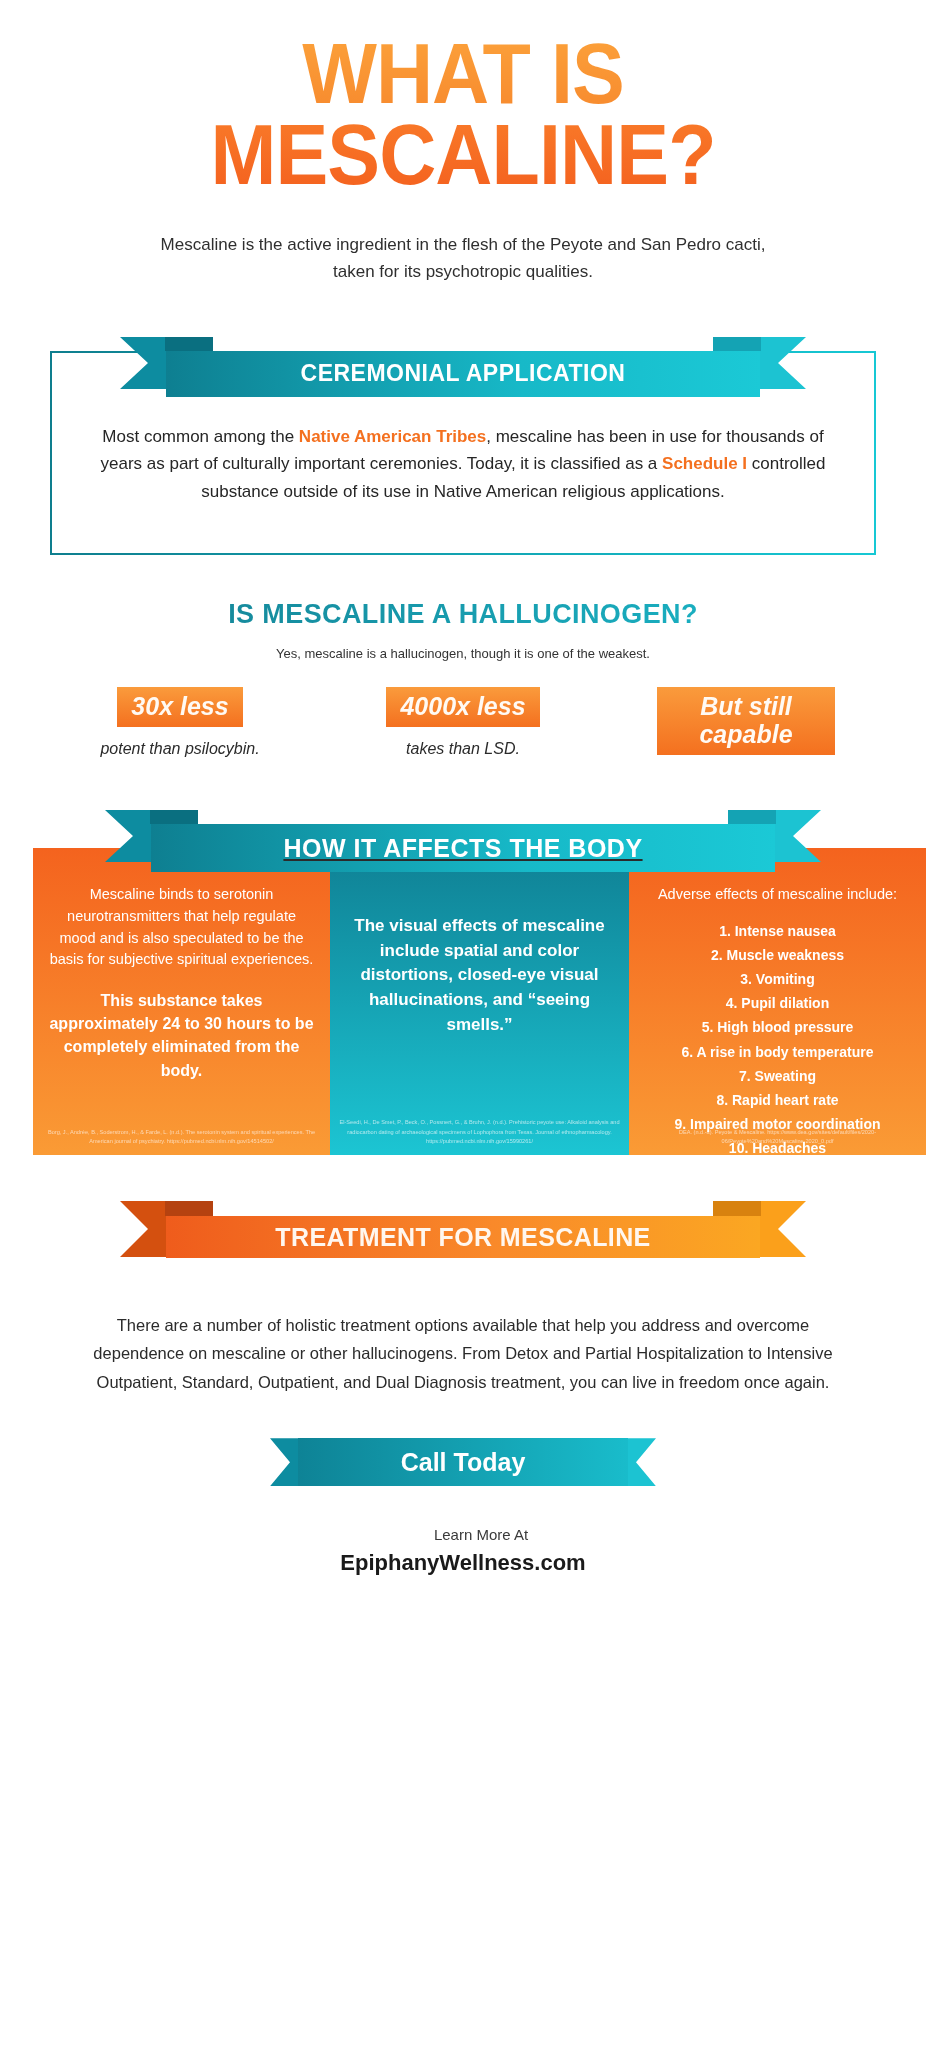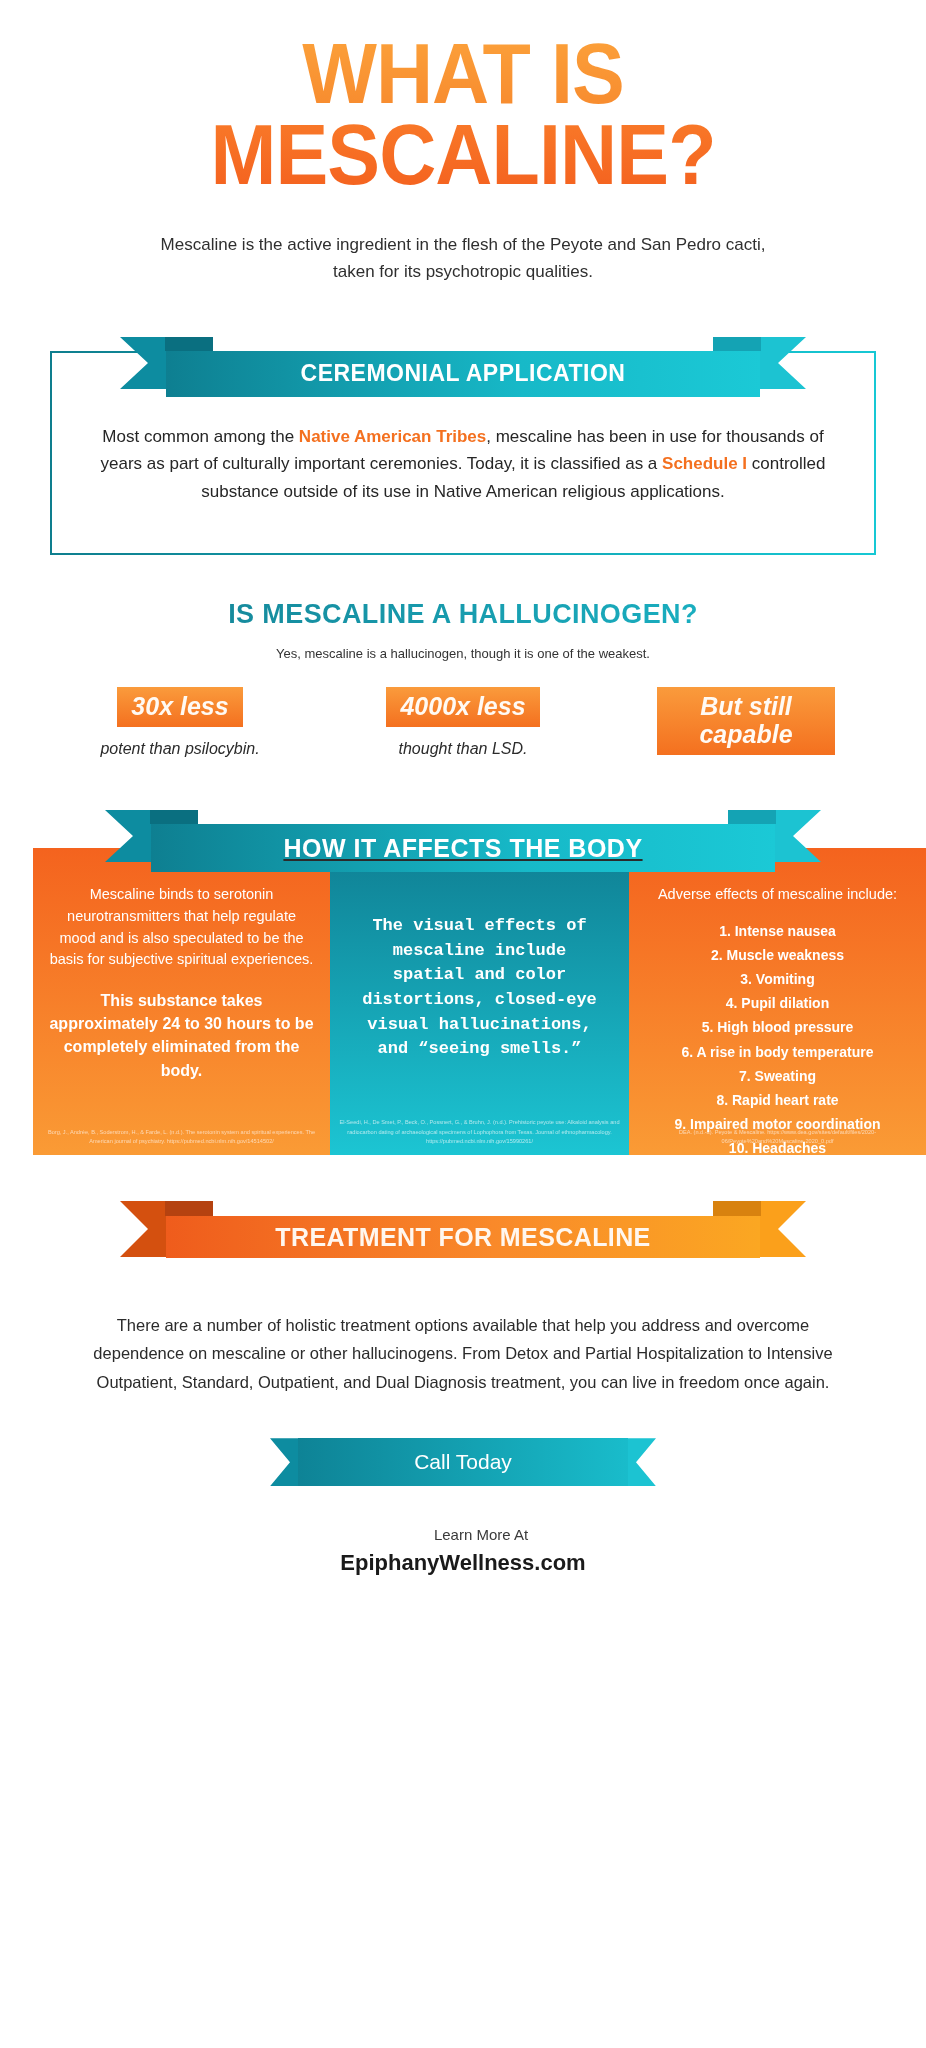--- a/index.html
+++ b/index.html
@@ -105,21 +105,21 @@
   .body-ribbon .ribbon-label { font-size:25px; }
   .cols { position:absolute; left:0; right:0; top:48px; bottom:0; display:flex; }
   .col { position:relative; padding:36px 16px 10px; box-sizing:border-box; }
   .col-left  { width:308px; background:linear-gradient(180deg,#f4631e 0%,#fa9b35 100%);margin-left:33px; }
   .col-mid   { width:310px; background:linear-gradient(180deg,#0f7f93 0%,#1cc5d3 100%); }
   .col-right { width:308px; background:linear-gradient(180deg,#f4631e 0%,#fa9b35 100%); }
   .col-mid   { margin-top:-6px; z-index:3; }
   .col p { margin:0; color:#fff; text-align:center; }
   .col-body { font-size:14.5px; line-height:1.5; }
   .col-bold { font-size:16px; font-weight:bold; line-height:1.45; }
-  .col-mid .col-bold { font-size:17px; padding:0 6px;font-family:Liberation Mono, monospace; }
+  .col-mid .col-bold { font-size:17px; padding:0 6px; }
   .spacer-16 { height:18px; }
   .adverse-title { font-size:14.5px; line-height:1.45; margin-bottom:14px !important; }
   .adverse-list { margin:0; padding:0; list-style:none; }
   .adverse-list li {
     color:#fff; font-size:14px; font-weight:bold; text-align:center;
     line-height:1.72;
   }
   .cite {
     position:absolute; left:8px; right:8px; bottom:8px;
     color:rgba(255,255,255,0.62); font-size:5.6px; line-height:1.75;
@@ -157,21 +157,21 @@
   .cta-tail { position:absolute; top:4px; width:46px; height:48px; }
   .cta-tail.left  { left:270px; background:#0d8ca0;
       clip-path:polygon(0 0,100% 0,100% 100%,0 100%,20px 50%); }
   .cta-tail.right { right:270px; background:#1cc3d2;
       clip-path:polygon(0 0,100% 0,calc(100% - 20px) 50%,100% 100%,0 100%); }
   .cta-btn {
     position:absolute; left:298px; right:298px; top:4px; height:48px;
     background:linear-gradient(90deg,#0e8396 0%,#19bccb 100%);
     display:flex; align-items:center; justify-content:center; cursor:pointer;
   }
-  .cta-btn span { color:#fff; font-weight:normal; font-size:21px; }
+  .cta-btn span { color:#fff; font-weight:bold; font-size:25px; }
   .footer { margin-top:36px; text-align:center; }
   .footer-small { font-size:15px; color:#3a3a3a;padding-left:36px; }
   .footer-brand { margin-top:7px; font-size:22px; font-weight:bold; color:#1a1a1a; }
 </style>
 </head>
 <body>
 
 <div class="title-wrap">
   <div class="title-line title-1">WHAT IS</div>
   <div class="title-line title-2">MESCALINE?</div>
@@ -196,21 +196,21 @@
 <div>
   <div class="hall-heading">IS MESCALINE A HALLUCINOGEN?</div>
   <div class="hall-sub">Yes, mescaline is a hallucinogen, though it is one of the weakest.</div>
   <div class="potency-row">
     <div class="potency-cell">
       <span class="potency-chip">30x less</span>
       <div class="potency-desc">potent than psilocybin.</div>
     </div>
     <div class="potency-cell">
       <span class="potency-chip">4000x less</span>
-      <div class="potency-desc">thought than LSD.</div>
+      <div class="potency-desc">takes than LSD.</div>
     </div>
     <div class="potency-cell">
       <span class="potency-chip" style="max-width:150px;">But still capable</span>
     </div>
   </div>
 </div>
 
 <div class="body-section">
   <div class="ribbon body-ribbon">
     <div class="ribbon-tail left"></div>

